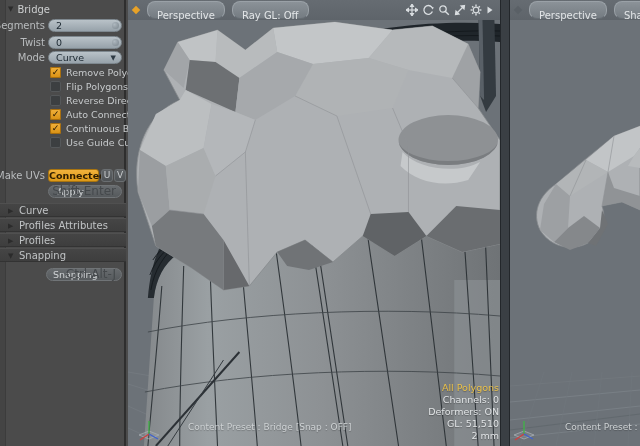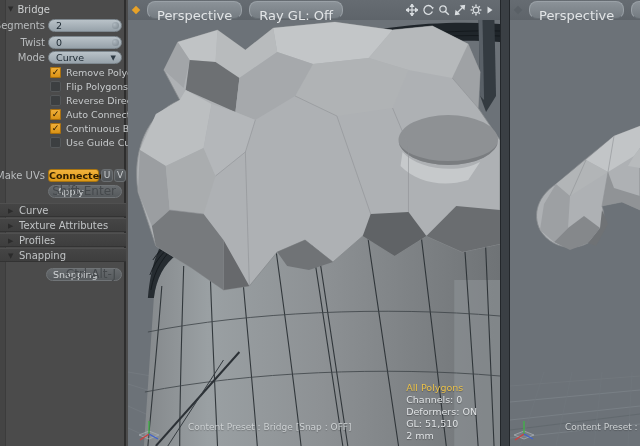--- a/index.html
+++ b/index.html
@@ -42,27 +42,27 @@
   
   .vp { position:absolute; top:0; height:446px; overflow:hidden; background:#6c7278; }
   .vp1 { left:128px; width:372px; }
   .vpdiv { position:absolute; left:500px; top:0; width:10px; height:446px; background:#3a3f44;
            border-left:1px solid #23272b; border-right:1px solid #23272b; }
   .vp2 { left:510px; width:130px; }
   .vp svg.scene { position:absolute; left:0; top:0; }
   .topbar { position:absolute; left:0; right:0; top:0; height:20px;
             background:linear-gradient(#666c72,#5e646a); display:flex; align-items:center; gap:7px; padding-left:4px; }
   .tpill { height:14px; border-radius:8px; background:linear-gradient(#8b9298,#757c82);
-           border:1px solid #9aa1a7; border-bottom-color:#666d73; color:#e2e5e7; font-size:13px;
+           border:1px solid #9aa1a7; border-bottom-color:#666d73; color:#e2e5e7; font-size:10px;
            line-height:12px; padding:8px 9px; white-space:nowrap; }
   .diamond { width:6px; height:6px; background:#e8a227; transform:rotate(45deg); margin:0 1px; flex:none; }
   .iconrow { position:absolute; right:6px; top:4px; display:flex; gap:4px; }
   .iconrow svg { display:block; }
   .overlay { position:absolute; color:#ced2d4; font-size:9px; white-space:nowrap; text-shadow:0 1px 1px rgba(0,0,0,0.25); }
-  .stats { position:absolute; right:23px; top:382px; text-align:left; font-size:9.5px; line-height:12px;
+  .stats { position:absolute; right:1px; top:382px; text-align:right; font-size:9.5px; line-height:12px;
            color:#e0e3e5; text-shadow:0 1px 1px rgba(0,0,0,0.3); }
   .stats .sel { color:#e9c04a; }
   .gizmo { position:absolute; bottom:3px; }
 </style>
 </head>
 <body>
 
 <div class="app">
 
   <div class="panel">
@@ -126,21 +126,21 @@
         <span class="kbd">Shift-Enter</span>
       </span>
     </div>
 
     <div class="section" style="top:203px">
       <span class="tri">▶</span>
       <span class="stxt">Curve</span>
     </div>
     <div class="section" style="top:218px">
       <span class="tri">▶</span>
-      <span class="stxt">Texture Attributes</span>
+      <span class="stxt">Profiles Attributes</span>
     </div>
     <div class="section" style="top:233px">
       <span class="tri">▶</span>
       <span class="stxt">Profiles</span>
     </div>
     <div class="section" style="top:248px">
       <span class="tri">▼</span>
       <span class="stxt">Snapping</span>
     </div>
 

